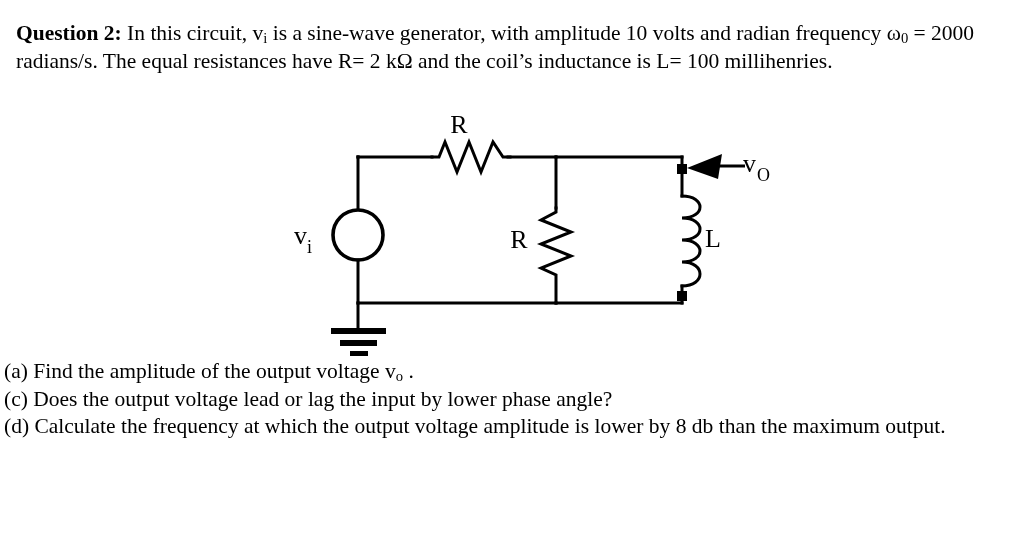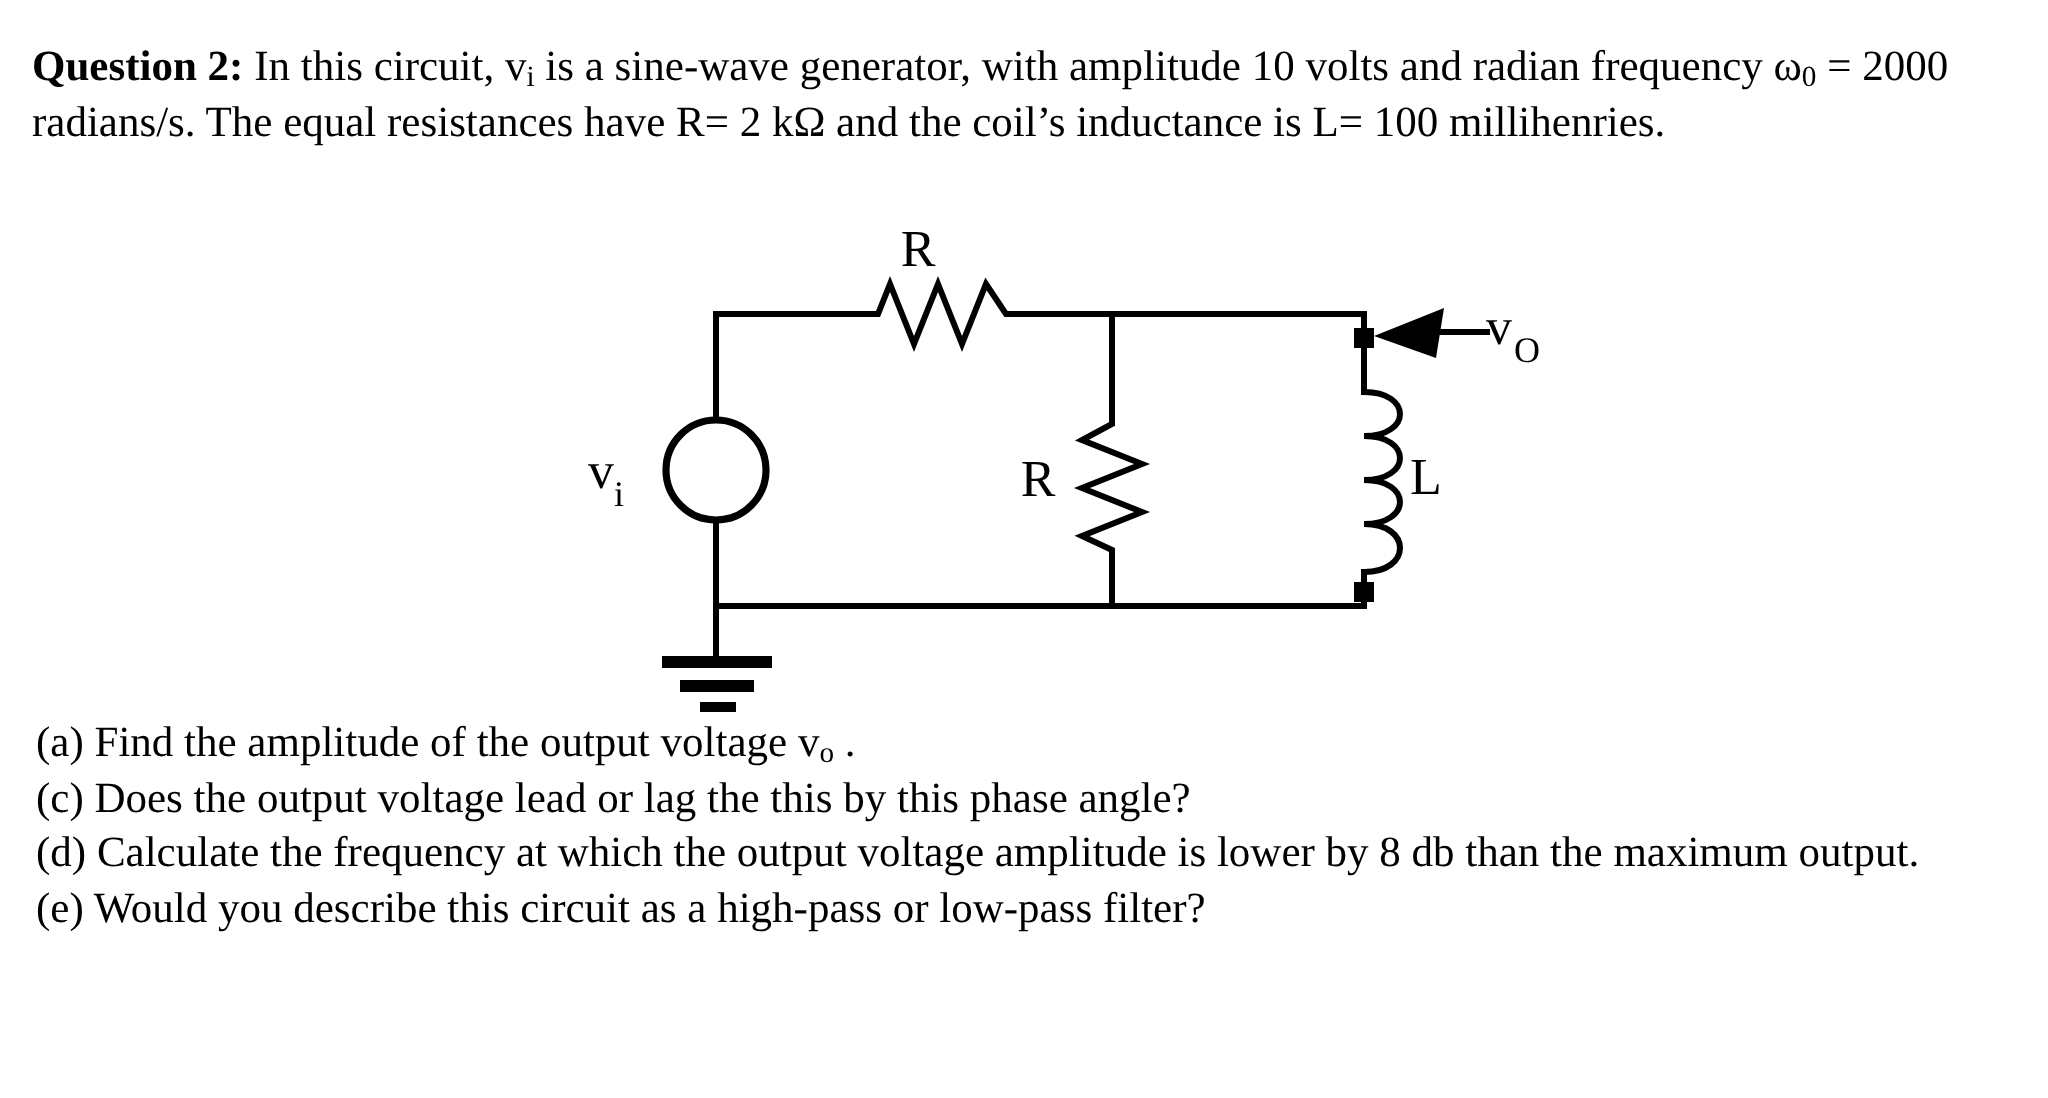--- a/index.html
+++ b/index.html
@@ -49,21 +49,21 @@
     width: 1024px;
     height: 250px;
   }
   #circuit svg {
     display: block;
   }
 
   
   .questions {
     position: absolute;
-    left: 18px;
+    left: 4px;
     top: 358px;
     width: 985px;
     font-size: 21.5px;
     line-height: 27.5px;
   }
   .qline {
     white-space: normal;
   }
 </style>
 </head>
@@ -143,21 +143,20 @@
       </g>
 
     </svg>
   </div>
 
   <div class="questions">
 
     <div class="qline"><span>(a) Find the amplitude of the output voltage </span><span class="nowrap"><span>v</span><sub>o</sub></span><span> .</span></div>
 
 
-    <div class="qline"><span>(c) Does the output voltage lead or lag the this by this phase angle?</span></div>
+    <div class="qline"><span>(c) Does the output voltage lead or lag the input by lower phase angle?</span></div>
 
     <div class="qline"><span>(d) Calculate the frequency at which the output voltage amplitude is lower by 8 db than the maximum output.</span></div>
 
-    <div class="qline"><span>(e) Would you describe this circuit as a high-pass or low-pass filter?</span></div>
 
   </div>
 
 </div>
 
 </body></html>

